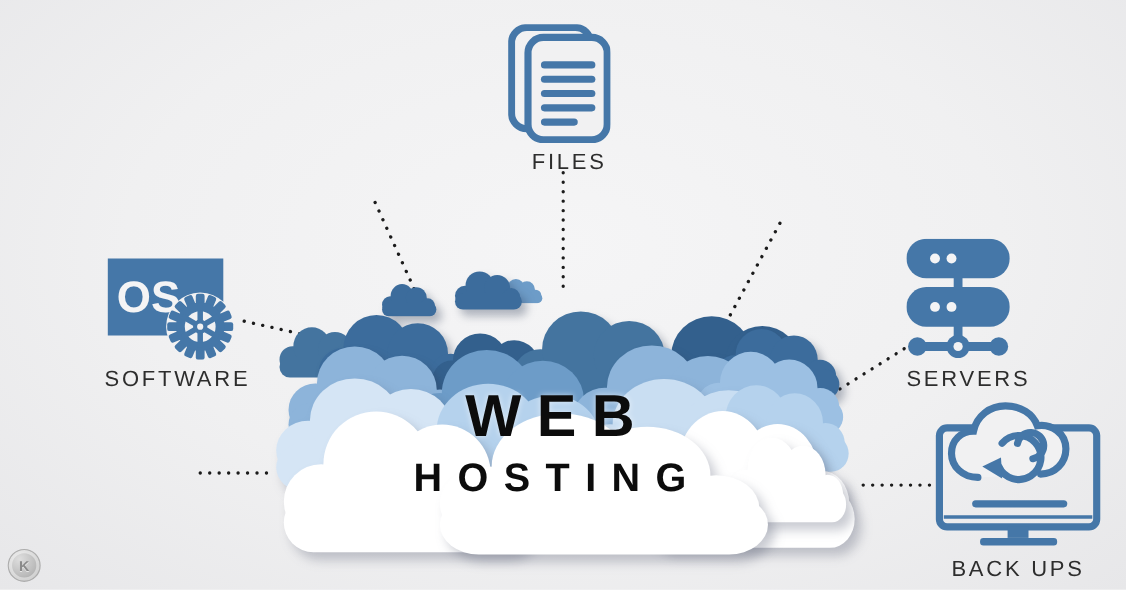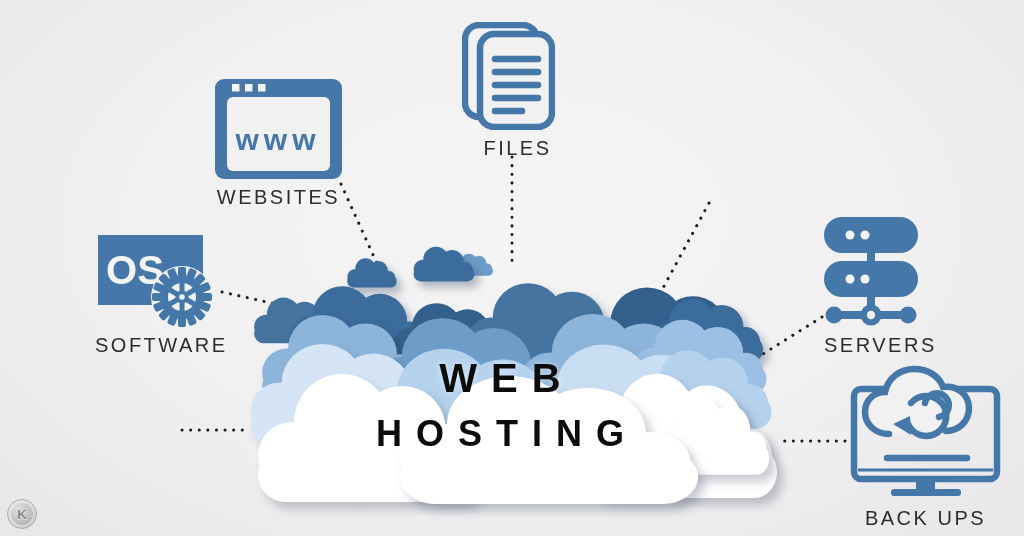--- a/index.html
+++ b/index.html
@@ -41,21 +41,21 @@
   .node .label{
     margin-top:7px;font-size:20px;letter-spacing:2.5px;
     color:var(--label-color,#2d2d2d);white-space:nowrap;
   }
   .title{
     position:absolute;left:307px;top:350px;width:400px;
     text-align:center;color:var(--title-color,#0c0c0c);
     font-weight:bold;z-index:30;line-height:56px;
     text-shadow:0 0 6px rgba(255,255,255,.6);
   }
-  .title .l1{font-size:40px;letter-spacing:14px;}
+  .title .l1{font-size:54px;letter-spacing:14px;}
   .title .l2{font-size:36px;letter-spacing:14px;}
 
   .watermark{
     position:absolute;left:7px;top:499px;width:28px;height:28px;
     border-radius:50%;
     background:radial-gradient(circle at 35% 30%, #dedede 0%, #bdbdbd 55%, #9a9a9a 100%);
     border:1px solid #adadad;
     box-shadow:inset 0 0 0 3px rgba(255,255,255,.45);
     color:#8a8a8a;font-weight:bold;font-size:13px;
     display:flex;align-items:center;justify-content:center;
@@ -115,31 +115,20 @@
     <use href="#cloud" x="582" y="364" width="200" height="136" class="cw sh2"></use>
     <use href="#cloud" x="660" y="392" width="112" height="84" class="cw sh2"></use>
     <use href="#cloud" x="392" y="366" width="314" height="140" class="cw sh2"></use>
   </svg>
 
   <div class="title">
     <div class="l1">WEB</div>
     <div class="l2">HOSTING</div>
   </div>
 
-  <div class="node" style="left:215px;top:79px;width:127px;">
-    <svg width="127" height="100" viewBox="0 0 127 100">
-      <rect x="0" y="0" width="127" height="100" rx="9" class="fb"></rect>
-      <rect x="17" y="5" width="7.5" height="7.5" class="fw"></rect>
-      <rect x="30" y="5" width="7.5" height="7.5" class="fw"></rect>
-      <rect x="43" y="5" width="7.5" height="7.5" class="fw"></rect>
-      <rect x="12" y="18" width="103" height="74" rx="6" class="fbg"></rect>
-      <text x="63" y="71" text-anchor="middle" class="fb" style="font-weight:bold;font-size:30px;letter-spacing:5px;font-family:'Liberation Sans',sans-serif;">www</text>
-    </svg>
-    <div class="label">WEBSITES</div>
-  </div>
 
   <div class="node" style="left:462px;top:22px;width:93px;">
     <svg width="93" height="108" viewBox="0 0 93 108">
       <rect x="3" y="3" width="72" height="92" rx="14" class="sb" stroke-width="6.5"></rect>
       <rect x="18" y="12" width="72" height="93" rx="14" class="sbf" stroke-width="6.5"></rect>
       <g class="sb" stroke-width="6.5" stroke-linecap="round">
         <line x1="33" y1="37" x2="76" y2="37"></line>
         <line x1="33" y1="50" x2="76" y2="50"></line>
         <line x1="33" y1="63" x2="76" y2="63"></line>
         <line x1="33" y1="76" x2="76" y2="76"></line>

